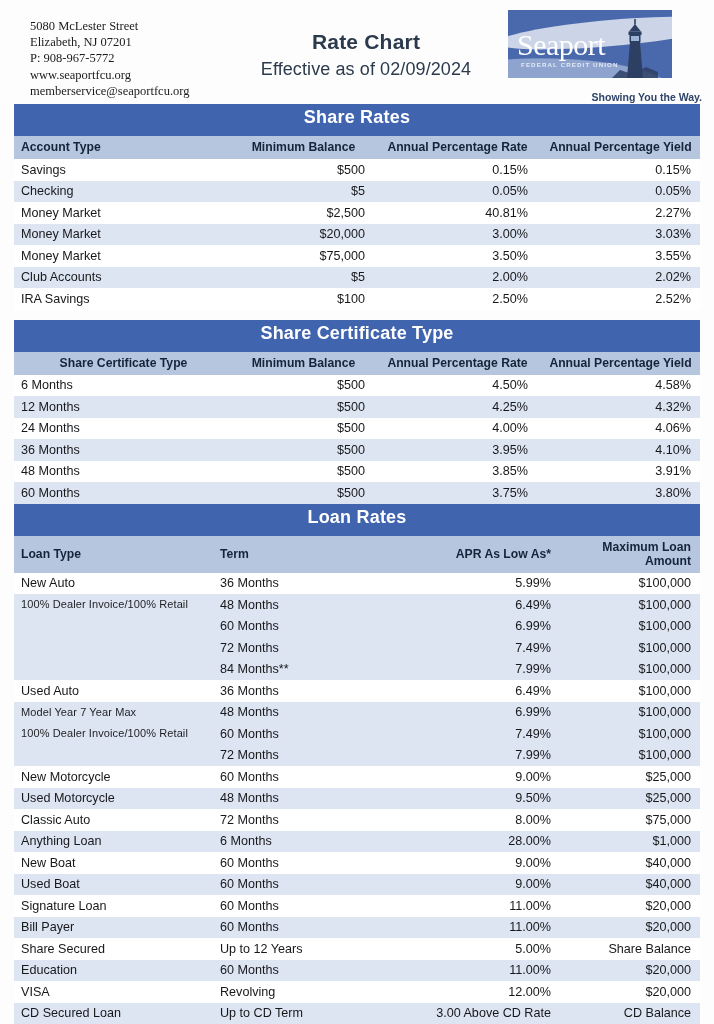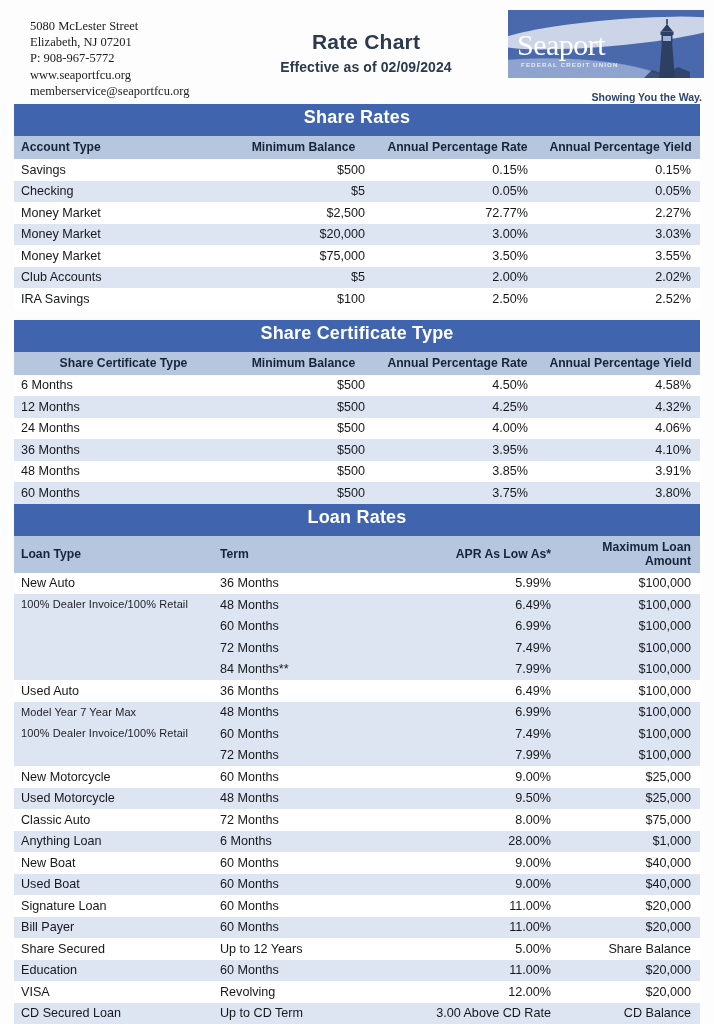--- a/index.html
+++ b/index.html
@@ -47,35 +47,35 @@
     text-align: center;
   }
   .doc-title {
     font-size: 21px;
     font-weight: bold;
     color: #2b3a4d;
     letter-spacing: 0.2px;
     margin-bottom: 5px;
   }
   .doc-subtitle {
-    font-size: 14px;
-    font-weight: bold;
+    font-size: 18px;
+    font-weight: normal;
     color: #2b3a4d;
     letter-spacing: 0.1px;
   }
 
   .logo-wrap {
     position: absolute;
     left: 508px;
     top: 10px;
     width: 196px;
   }
   .logo-box {
     position: relative;
-    width: 196px;
+    width: 164px;
     height: 68px;
     background: #0c4a6e;
     overflow: hidden;
   }
   .logo-sky {
     position: absolute;
     left: 0; top: 0;
     width: 100%; height: 100%;
     background:
       radial-gradient(ellipse 220px 54px at 20% 118%, #8ea4ce 0%, #8ea4ce 58%, rgba(142,164,206,0) 60%),
@@ -245,21 +245,21 @@
       </tr>
       <tr class="data-row tint">
         <td class="c-label">Checking</td>
         <td class="c-num">$5</td>
         <td class="c-num">0.05%</td>
         <td class="c-num">0.05%</td>
       </tr>
       <tr class="data-row plain">
         <td class="c-label">Money Market</td>
         <td class="c-num">$2,500</td>
-        <td class="c-num">72.77%</td>
+        <td class="c-num">40.81%</td>
         <td class="c-num">2.27%</td>
       </tr>
       <tr class="data-row tint">
         <td class="c-label">Money Market</td>
         <td class="c-num">$20,000</td>
         <td class="c-num">3.00%</td>
         <td class="c-num">3.03%</td>
       </tr>
       <tr class="data-row plain">
         <td class="c-label">Money Market</td>

